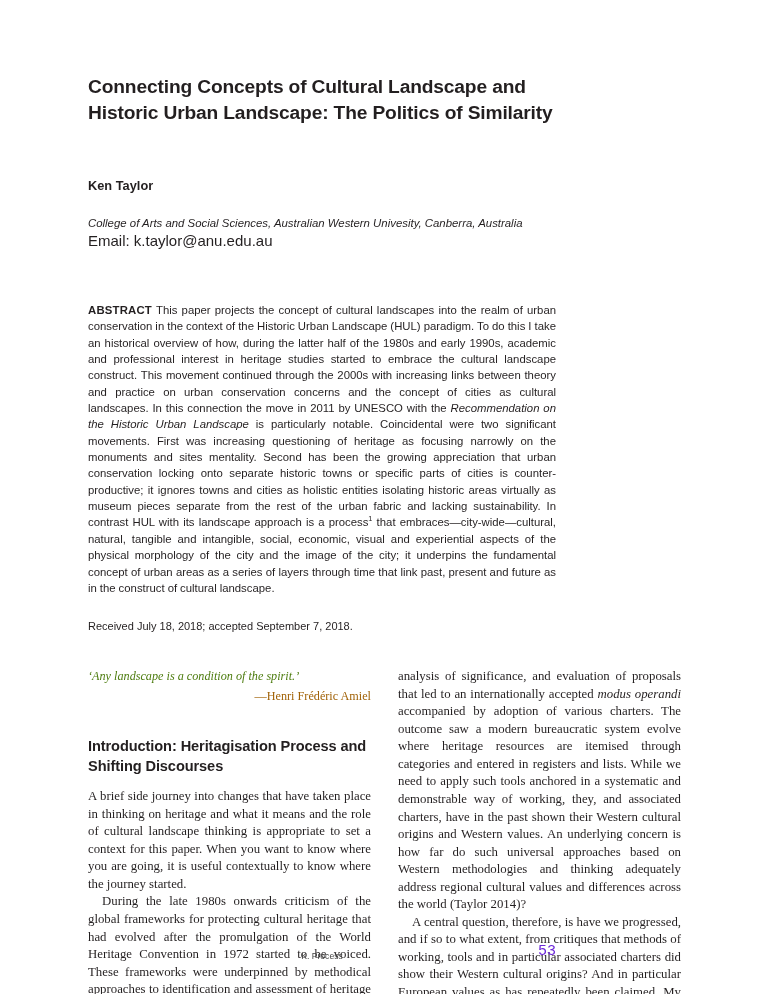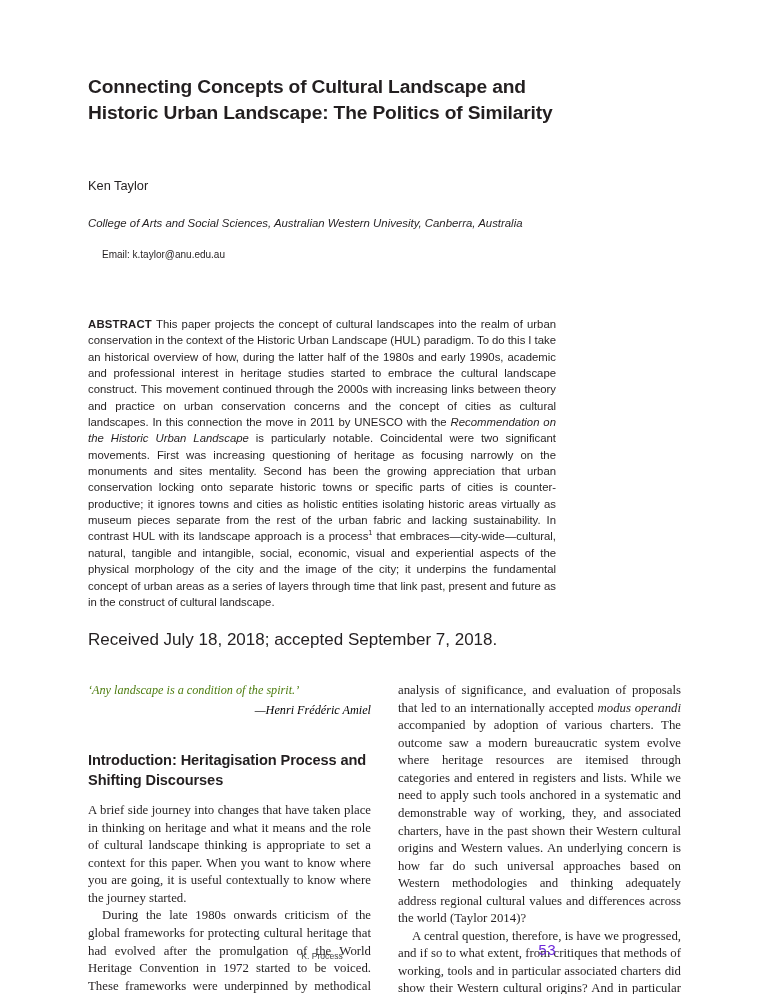--- a/index.html
+++ b/index.html
@@ -41,40 +41,40 @@
     margin: 0;
     max-width: 580px;
   }
 
   
   .author-block {
     margin-top: 53px;
   }
   .author-name {
     font-family: "Liberation Sans", sans-serif;
-    font-weight: normal;
+    font-weight: bold;
     font-size: 12.8px;
     line-height: 16px;
     color: #231f20;
     margin: 0;
   }
   .affiliation {
     font-family: "Liberation Sans", sans-serif;
     font-style: italic;
     font-size: 11.4px;
     line-height: 17px;
     color: #231f20;
     margin: 21px 0 0 0;
   }
   .email-line {
     font-family: "Liberation Sans", sans-serif;
-    font-size: 10px;
+    font-size: 15px;
     line-height: 17px;
     color: #231f20;
-    margin: 14px;
+    margin: 0;
   }
 
   
   .abstract-block {
     margin-top: 53px;
     max-width: 592px;
   }
   .abstract-para {
     font-family: "Liberation Sans", sans-serif;
     font-size: 11.35px;
@@ -113,21 +113,21 @@
     font-weight: bold;
     letter-spacing: 0.2px;
   }
 
   
   .received-block {
     margin-top: 22px;
   }
   .received-line {
     font-family: "Liberation Sans", sans-serif;
-    font-size: 17px;
+    font-size: 11px;
     line-height: 16px;
     color: #231f20;
     margin: 0;
   }
 
   
   .columns {
     margin-top: 34px;
     display: flex;
     gap: 27px;
@@ -140,24 +140,23 @@
   .epigraph {
     font-family: "Liberation Serif", serif;
     font-style: italic;
     font-size: 12.2px;
     line-height: 16px;
     color: #4d7c0f;
     margin: 0;
   }
   .epigraph-attrib {
     font-family: "Liberation Serif", serif;
-    font-style: italic;
     font-size: 12.2px;
     line-height: 16px;
-    color: #000000;
+    color: #a16207;
     margin: 4px 0 0 0;
     text-align: right;
   }
 
   .section-heading {
     font-family: "Liberation Sans", sans-serif;
     font-weight: bold;
     font-size: 14.6px;
     line-height: 19.5px;
     letter-spacing: -0.1px;

